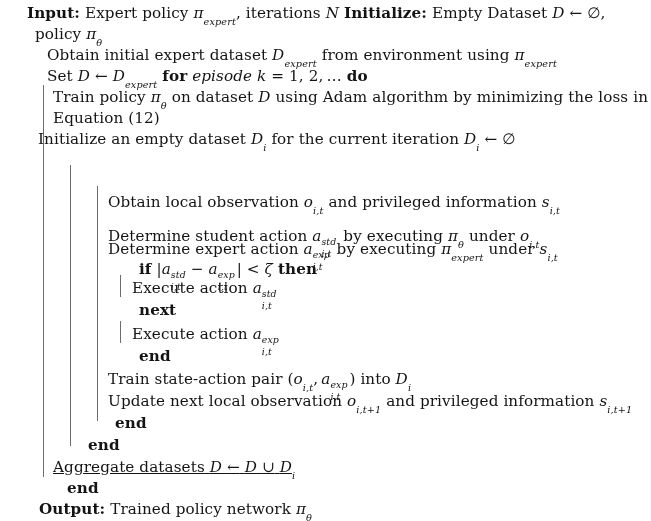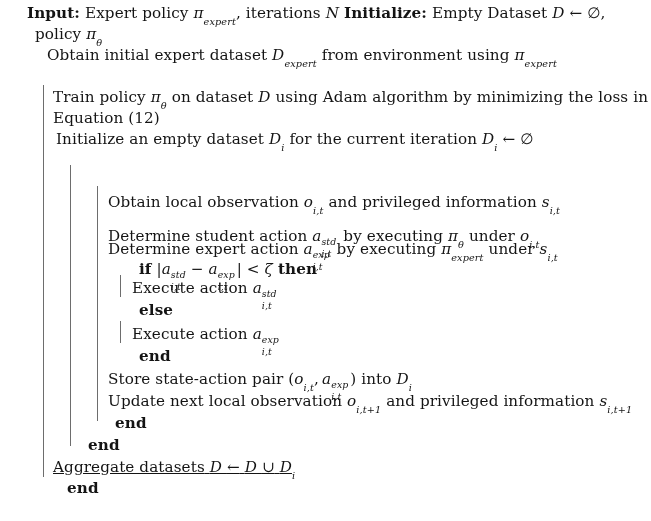--- a/index.html
+++ b/index.html
@@ -106,34 +106,45 @@
     <span class="greek">π<sub>θ</sub></span>
   </div>
 
   <div class="line" style="left:47px; top:45px;">
     <span>Obtain initial expert dataset</span>
     <span class="mathvar">D<sub>expert</sub></span>
     <span>from environment using</span>
     <span class="greek">π<sub>expert</sub></span>
   </div>
 
+  <div class="line" style="left:47px; top:66px;">
+    <span>Set</span>
+    <span class="mathvar">D</span>
+    <span>←</span>
+    <span class="mathvar">D<sub>expert</sub></span>
+    <span class="kw">for</span>
+    <span class="it">episode</span>
+    <span class="mathvar">k</span>
+    <span>=</span><span>&nbsp;1, 2, </span><span>…</span>
+    <span class="kw">do</span>
+  </div>
 
   <div class="line" style="left:53px; top:87px;">
     <span>Train policy</span>
     <span class="greek">π<sub>θ</sub></span>
     <span>on dataset</span>
     <span class="mathvar">D</span>
     <span>using Adam algorithm by minimizing the loss in</span>
   </div>
 
   <div class="line" style="left:53px; top:108px;">
     <span>Equation (12)</span>
   </div>
 
-  <div class="line" style="left:56px; top:129px;">
+  <div class="line" style="left:38px; top:129px;">
     <span>Initialize an empty dataset</span>
     <span class="mathvar">D<sub>i</sub></span>
     <span>for the current iteration</span>
     <span class="mathvar">D<sub>i</sub></span>
     <span>←</span>
     <span>∅</span>
   </div>
 
 
 
@@ -171,34 +182,34 @@
     <span class="greek">ζ</span>
     <span class="kw">then</span>
   </div>
 
   <div class="line" style="left:132px; top:278px;">
     <span>Execute action</span>
     <span class="mathvar">a<span class="updown"><span class="s-up">std</span><span class="s-dn">i,t</span></span></span>
   </div>
 
   <div class="line" style="left:139px; top:300px;">
-    <span class="kw">else</span>
+    <span class="kw">next</span>
   </div>
 
   <div class="line" style="left:132px; top:324px;">
     <span>Execute action</span>
     <span class="mathvar">a<span class="updown"><span class="s-up">exp</span><span class="s-dn">i,t</span></span></span>
   </div>
 
   <div class="line" style="left:139px; top:346px;">
     <span class="kw">end</span>
   </div>
 
   <div class="line" style="left:108px; top:369px;">
-    <span>Store state-action pair</span>
+    <span>Train state-action pair</span>
     <span>(</span><span class="mathvar">o<sub>i,t</sub></span><span>, </span><span class="mathvar">a<span class="updown"><span class="s-up">exp</span><span class="s-dn">i,t</span></span></span><span style="margin-left:19px;">)</span>
     <span>into</span>
     <span class="mathvar">D<sub>i</sub></span>
   </div>
 
   <div class="line" style="left:108px; top:391px;text-align:center;">
     <span>Update next local observation</span>
     <span class="mathvar">o<sub>i,t+1</sub></span>
     <span>and privileged information</span>
     <span class="mathvar">s<sub>i,t+1</sub></span>
@@ -218,14 +229,19 @@
     <span>←</span>
     <span class="mathvar">D</span>
     <span>∪</span>
     <span class="mathvar">D<sub>i</sub></span>
   </div>
 
   <div class="line" style="left:67px; top:478px;">
     <span class="kw">end</span>
   </div>
 
+  <div class="line" style="left:39px; top:499px;">
+    <span class="kw">Output:</span>
+    <span>Trained policy network</span>
+    <span class="greek">π<sub>θ</sub></span>
+  </div>
 
 </div>
 
 </body></html>

